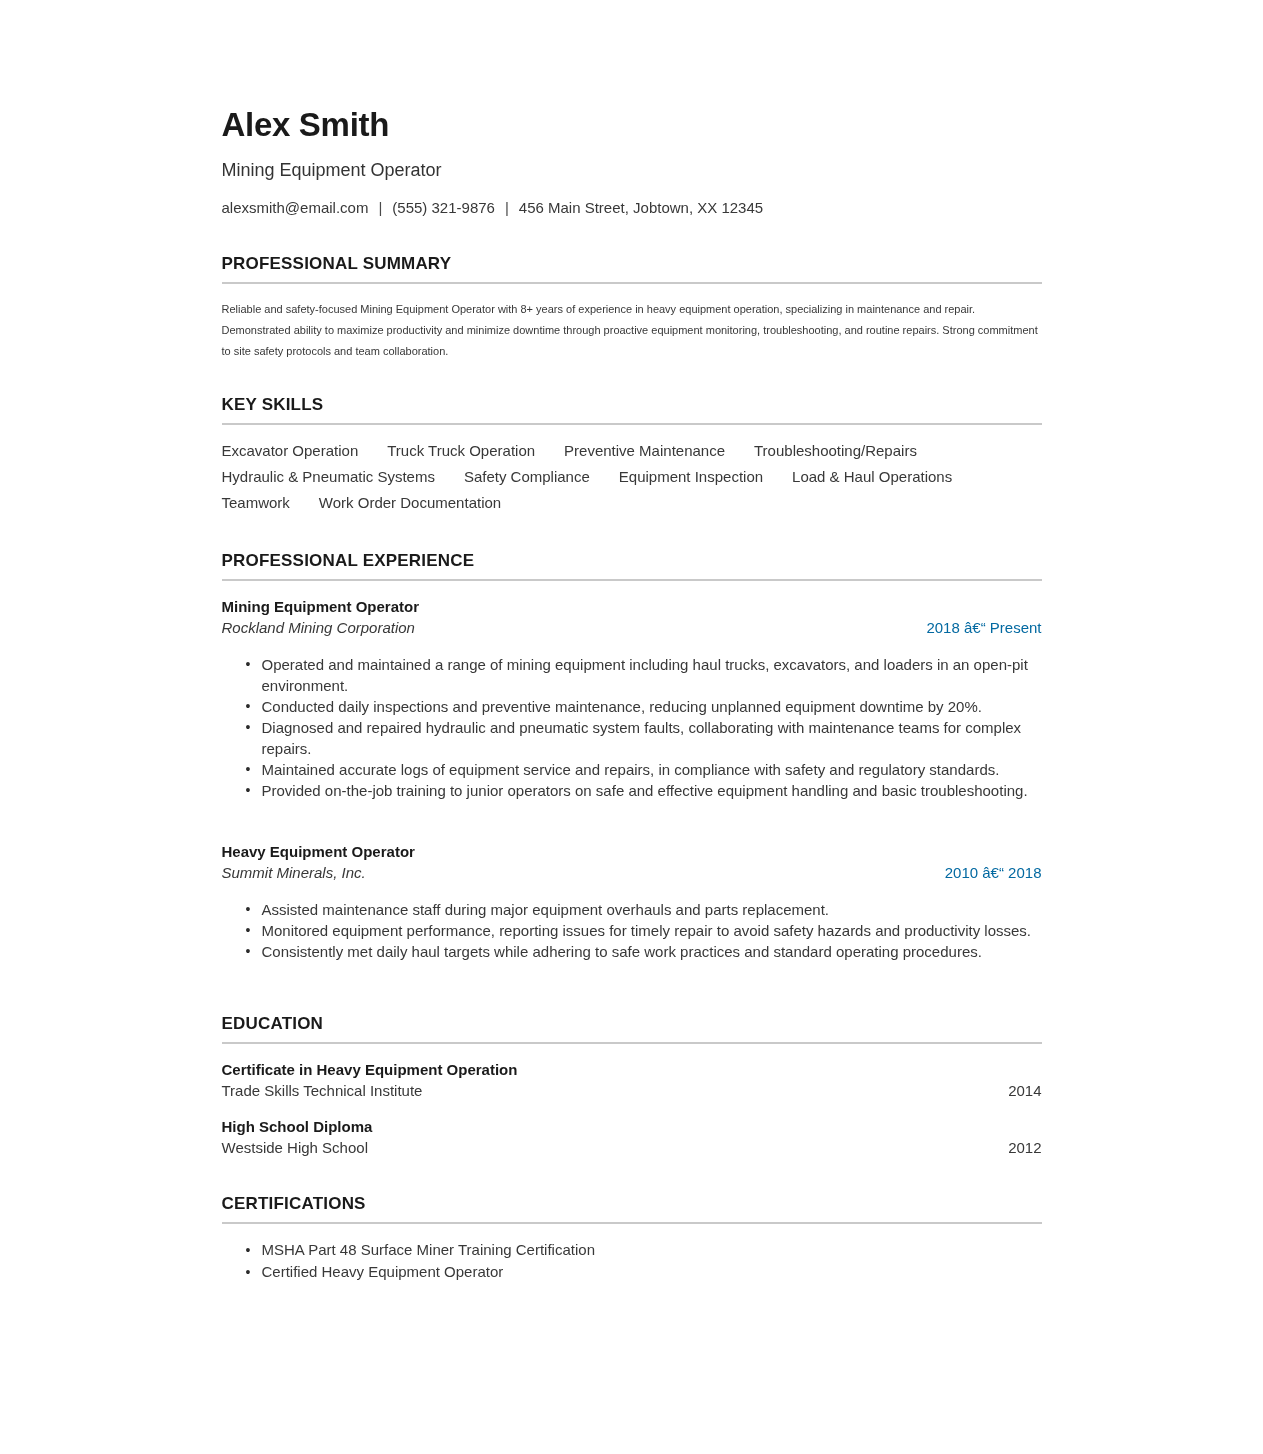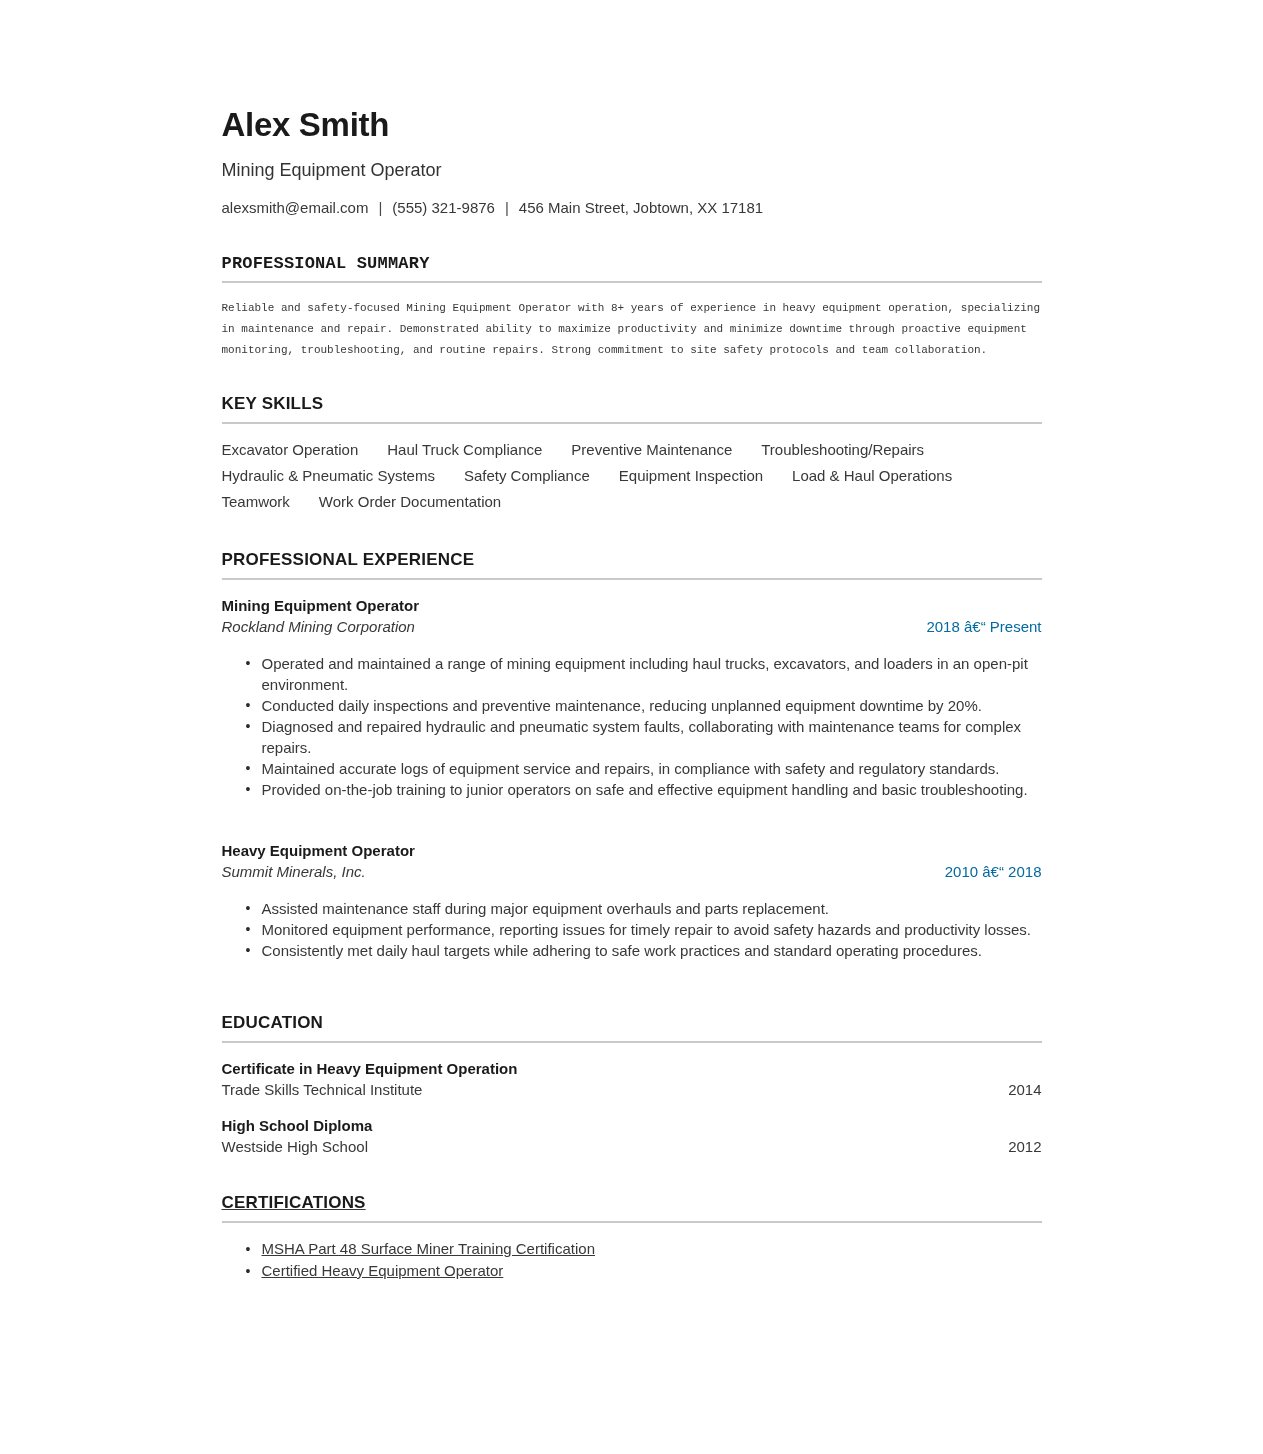--- a/index.html
+++ b/index.html
@@ -50,25 +50,25 @@
   
   .section-heading {
     font-size: 17px;
     font-weight: 700;
     color: #1a1a1a;
     letter-spacing: 0.2px;
     padding-bottom: 8px;
     border-bottom: 2px solid #c9c9c9;
     margin-bottom: 15px;
   }
-  .sec-summary        { margin-top: 37px; font-family: Liberation Mono, monospace; }
+  .sec-summary        { margin-top: 37px; }
   .sec-skills         { margin-top: 33px; }
   .sec-experience     { margin-top: 38px; }
   .sec-education      { margin-top: 52px; }
-  .sec-certifications { margin-top: 36px; text-decoration: underline; }
+  .sec-certifications { margin-top: 36px; }
 
   .body-text {
     font-size: 11px;
     line-height: 21px;
     color: #383838;
   }
 
   
   .skills-list {
     display: flex;
@@ -143,34 +143,34 @@
 </head>
 <body>
 
 <div class="doc-clip">
   <div class="content">
 
     <header>
       <h1 class="name">Alex Smith</h1>
       <div class="subtitle">Mining Equipment Operator</div>
       <div class="contact">
-        <span>alexsmith@email.com</span><span class="sep">|</span><span>(555) 321-9876</span><span class="sep">|</span><span>456 Main Street, Jobtown, XX 17181</span>
+        <span>alexsmith@email.com</span><span class="sep">|</span><span>(555) 321-9876</span><span class="sep">|</span><span>456 Main Street, Jobtown, XX 12345</span>
       </div>
     </header>
 
     <section class="sec-summary">
       <h2 class="section-heading">PROFESSIONAL SUMMARY</h2>
       <p class="body-text">Reliable and safety-focused Mining Equipment Operator with 8+ years of experience in heavy equipment operation, specializing in maintenance and repair. Demonstrated ability to maximize productivity and minimize downtime through proactive equipment monitoring, troubleshooting, and routine repairs. Strong commitment to site safety protocols and team collaboration.</p>
     </section>
 
     <section class="sec-skills">
       <h2 class="section-heading">KEY SKILLS</h2>
       <div class="skills-list">
         <span>Excavator Operation</span>
-        <span>Haul Truck Compliance</span>
+        <span>Truck Truck Operation</span>
         <span>Preventive Maintenance</span>
         <span>Troubleshooting/Repairs</span>
         <span>Hydraulic &amp; Pneumatic Systems</span>
         <span>Safety Compliance</span>
         <span>Equipment Inspection</span>
         <span>Load &amp; Haul Operations</span>
         <span>Teamwork</span>
         <span>Work Order Documentation</span>
       </div>
     </section>

